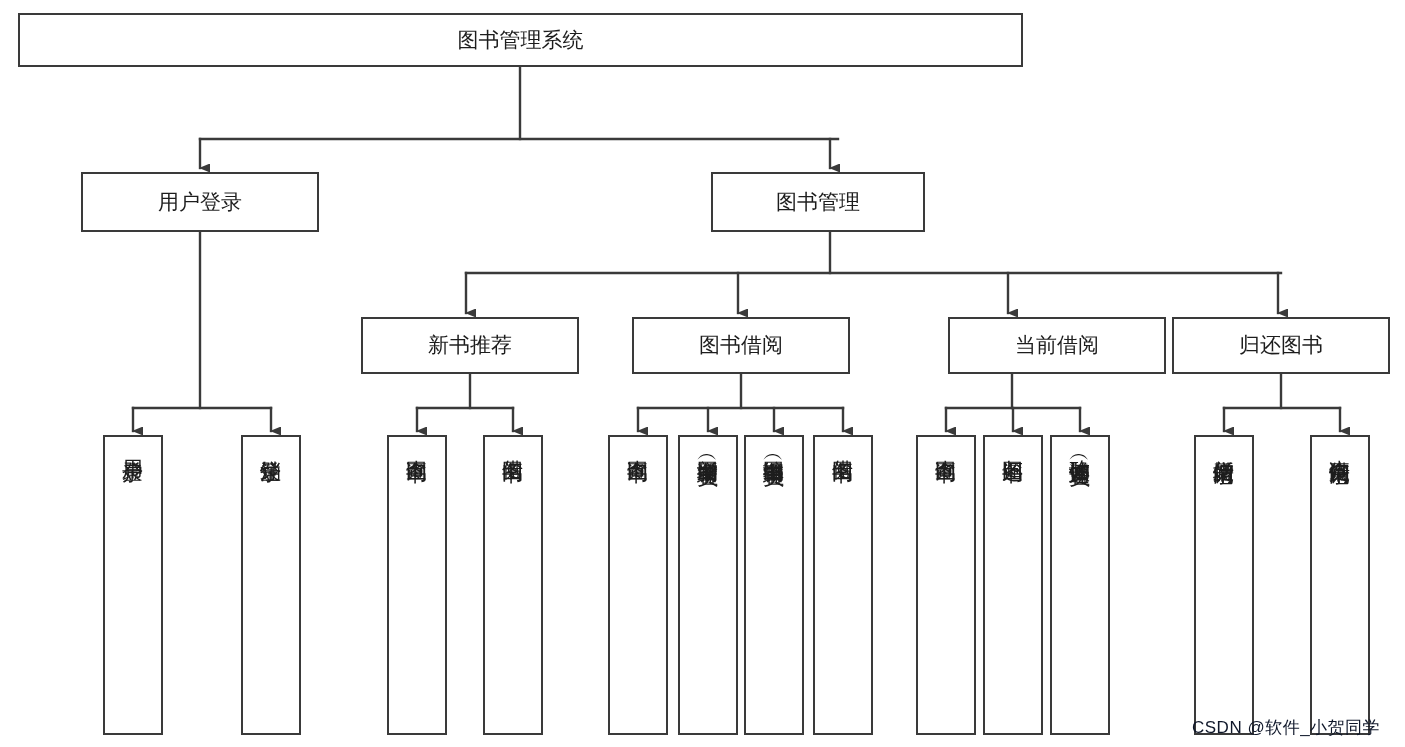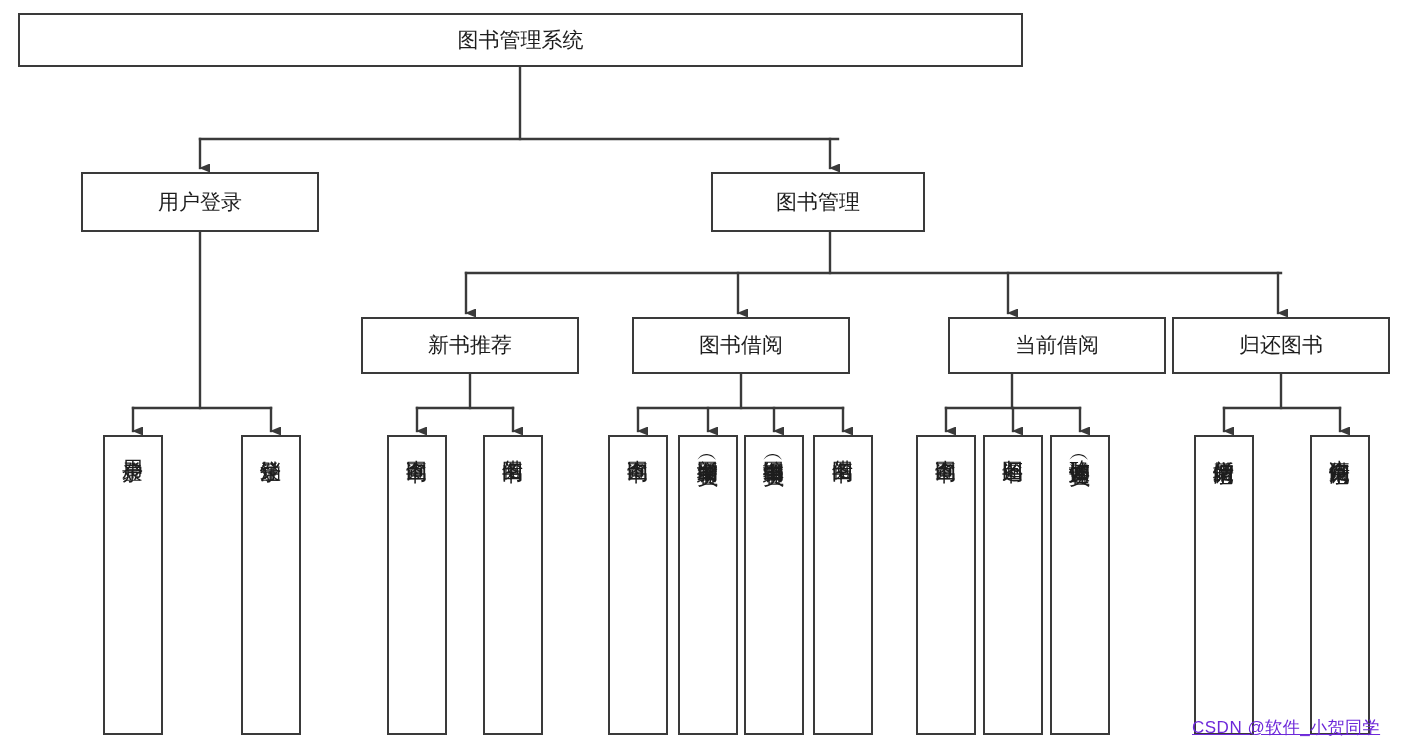--- a/index.html
+++ b/index.html
@@ -58,24 +58,23 @@
     writing-mode: vertical-rl;
     text-orientation: upright;
     font-size: 21px;
     letter-spacing: 1px;
     line-height: 1;
     white-space: nowrap;
   }
   .watermark {
     position: absolute;
     font-size: 17px;
-    color: #6d28d9;
+    color: #0f172a;
     white-space: nowrap;
     letter-spacing: 0.5px;
-    text-decoration: underline;
   }
 </style>
 </head>
 <body>
 
 <div id="diagram-root">
 
   <svg id="edge-layer" viewBox="0 0 1405 747" xmlns="http://www.w3.org/2000/svg">
     <defs>
       <marker id="arrowhead" markerWidth="9" markerHeight="11" refX="4.5" refY="10" orient="auto" markerUnits="userSpaceOnUse">

